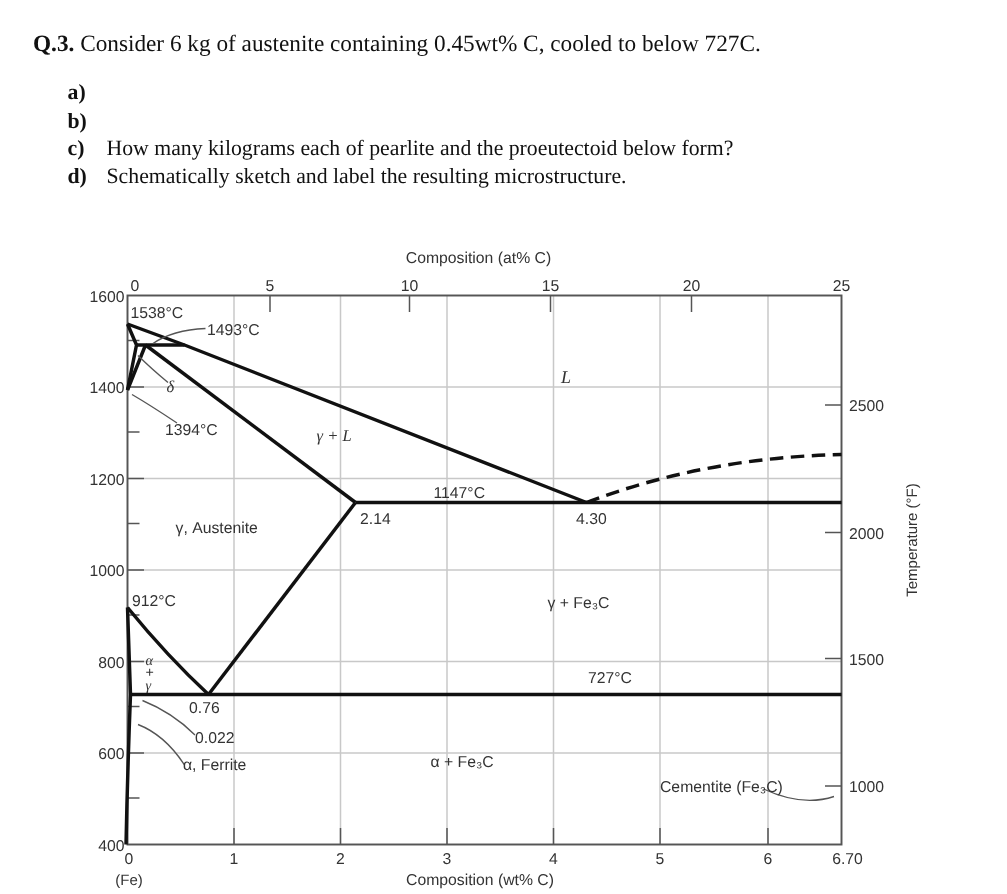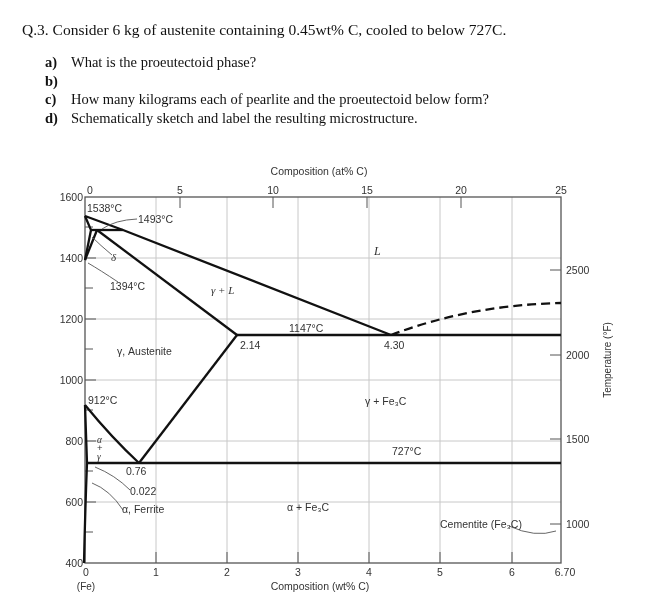--- a/index.html
+++ b/index.html
@@ -1,36 +1,35 @@
 <!DOCTYPE html>
 <html><head>
 <meta charset="utf-8">
 <style>
   html,body{margin:0;padding:0;background:#fff;}
   body{width:671px;height:596px;position:relative;overflow:hidden;font-family:"Liberation Serif",serif;color:#111;}
   .q-title{position:absolute;left:22px;top:21px;font-size:15.5px;}
-  .q-title b{font-weight:normal;}
+  .q-title b{font-weight:bold;}
   .parts{position:absolute;left:45px;top:53px;margin:0;padding:0;list-style:none;font-size:14.5px;line-height:18.5px;}
   .parts li{display:flex;}
   .parts .lbl{font-weight:bold;width:26px;display:inline-block;}
   svg{position:absolute;left:0;top:0;}
   svg text{font-family:"Liberation Sans",sans-serif;fill:#333;}
   .it{font-family:"Liberation Serif",serif;font-style:italic;}
 </style>
 </head>
 <body>
 
 <div class="q-title">
   <b>Q.3.</b>
   <span>Consider 6 kg of austenite containing 0.45wt% C, cooled to below 727C.</span>
 </div>
 <ul class="parts">
   <li>
       <span class="lbl">a)</span>
-      <span>What is the proeutectoid phase?</span>
     </li>
   <li>
       <span class="lbl">b)</span>
     </li>
   <li>
       <span class="lbl">c)</span>
       <span>How many kilograms each of pearlite and the proeutectoid below form?</span>
     </li>
   <li>
       <span class="lbl">d)</span>

